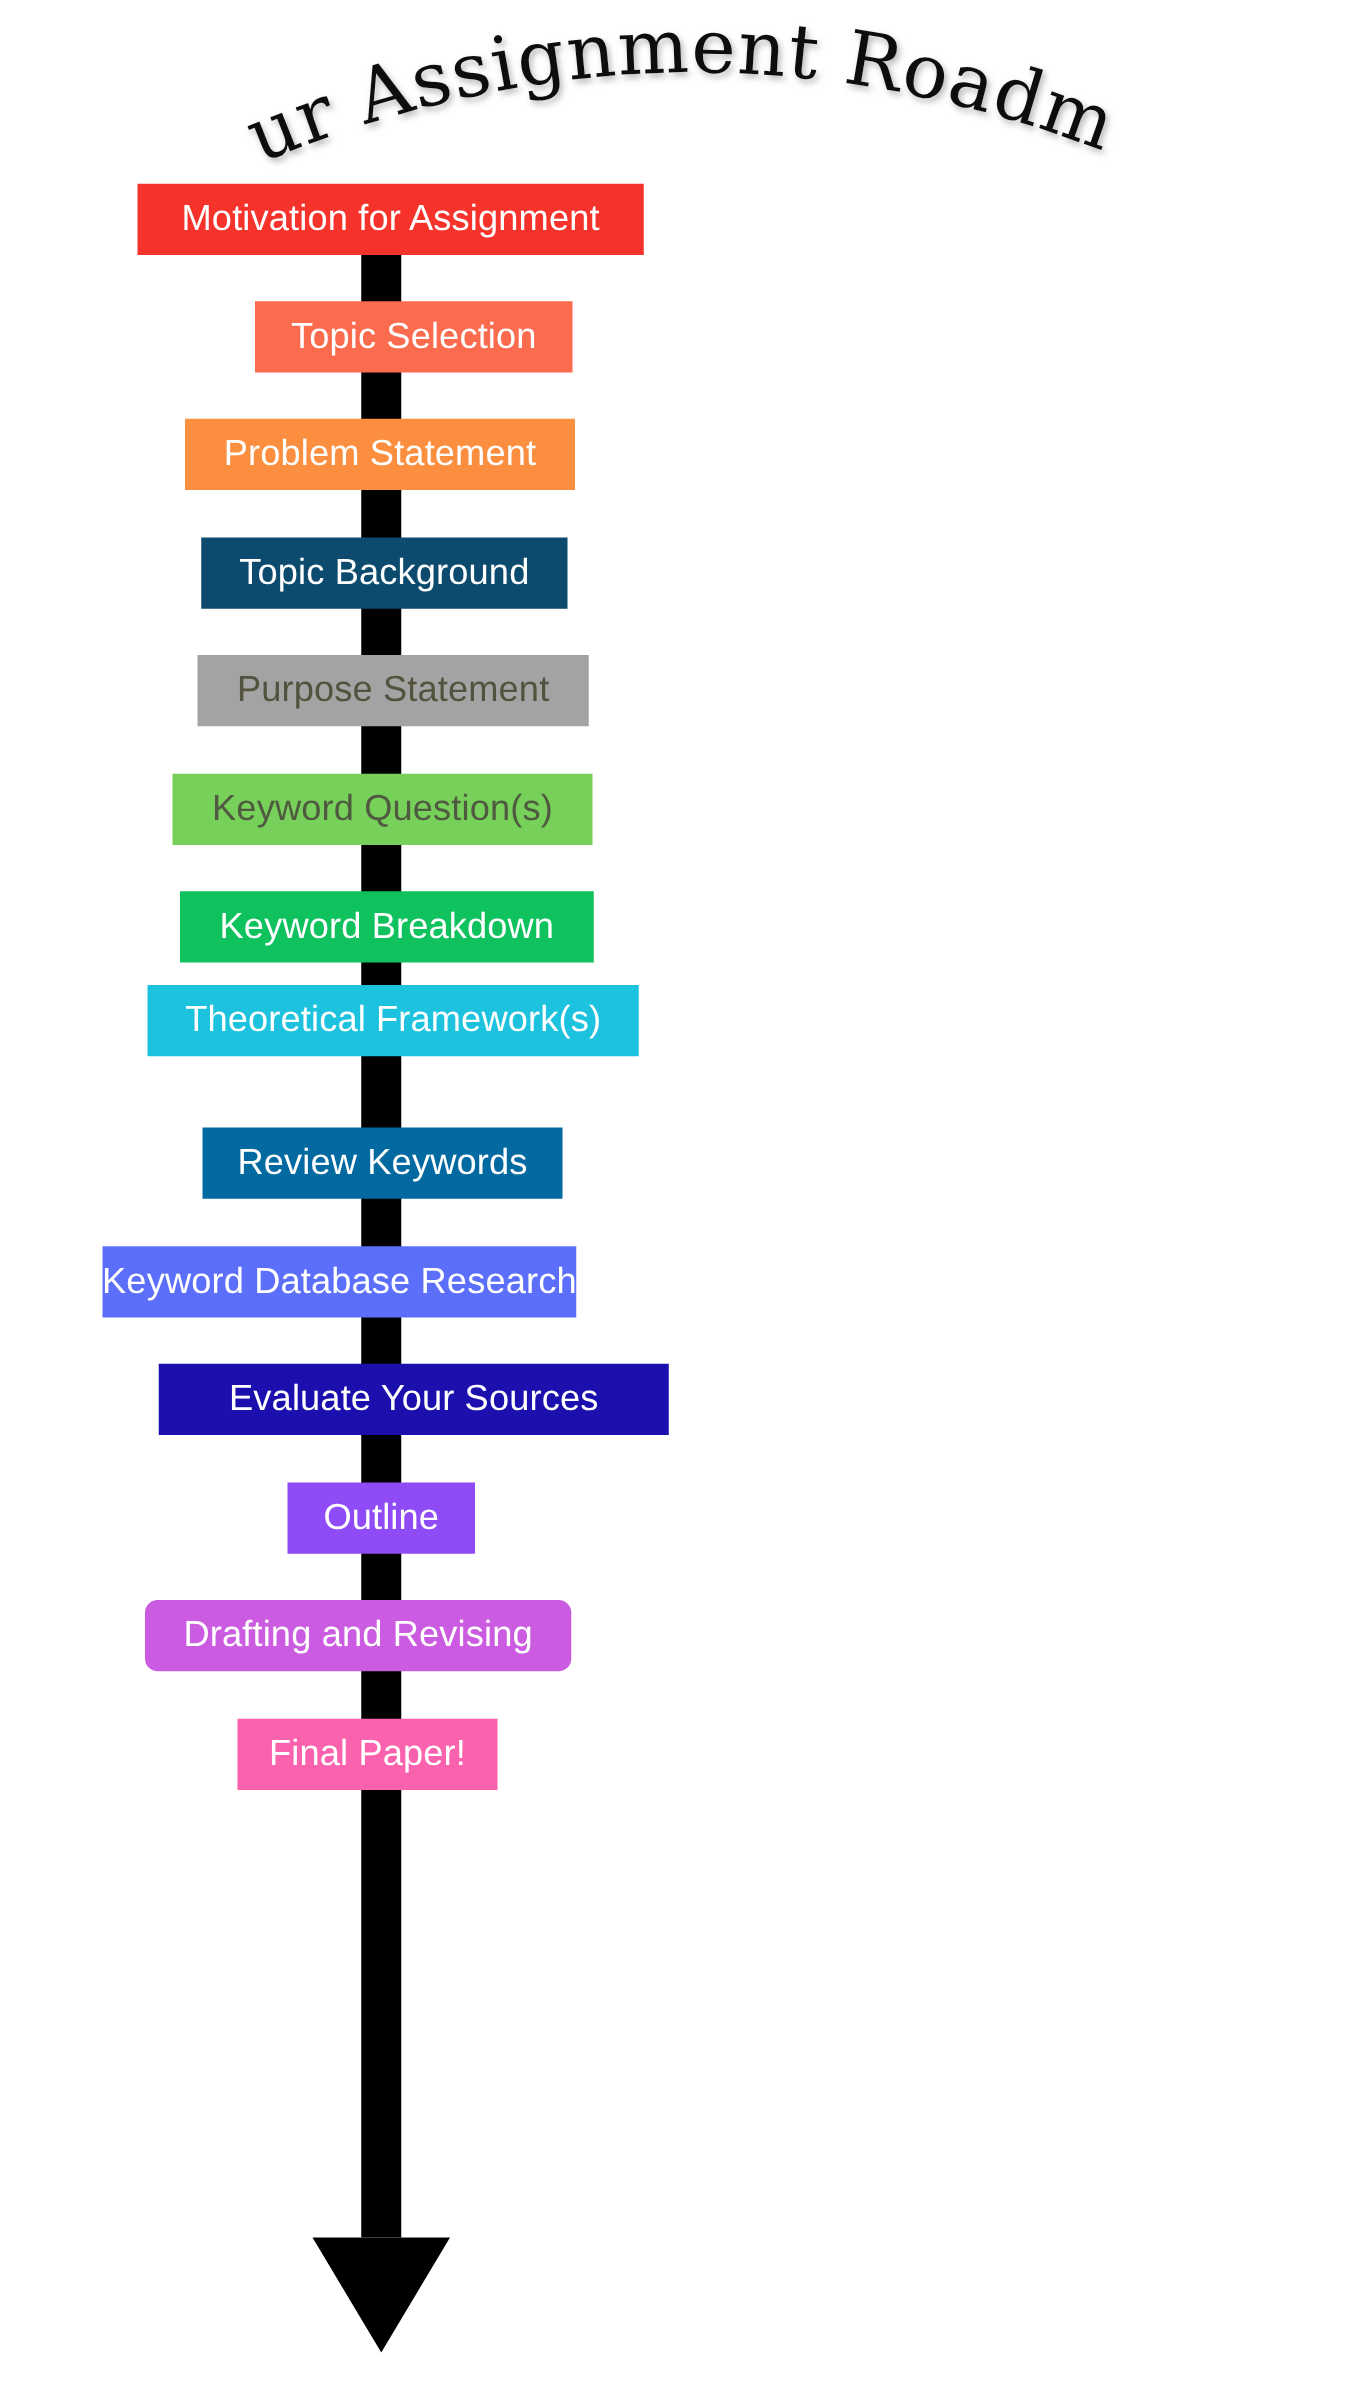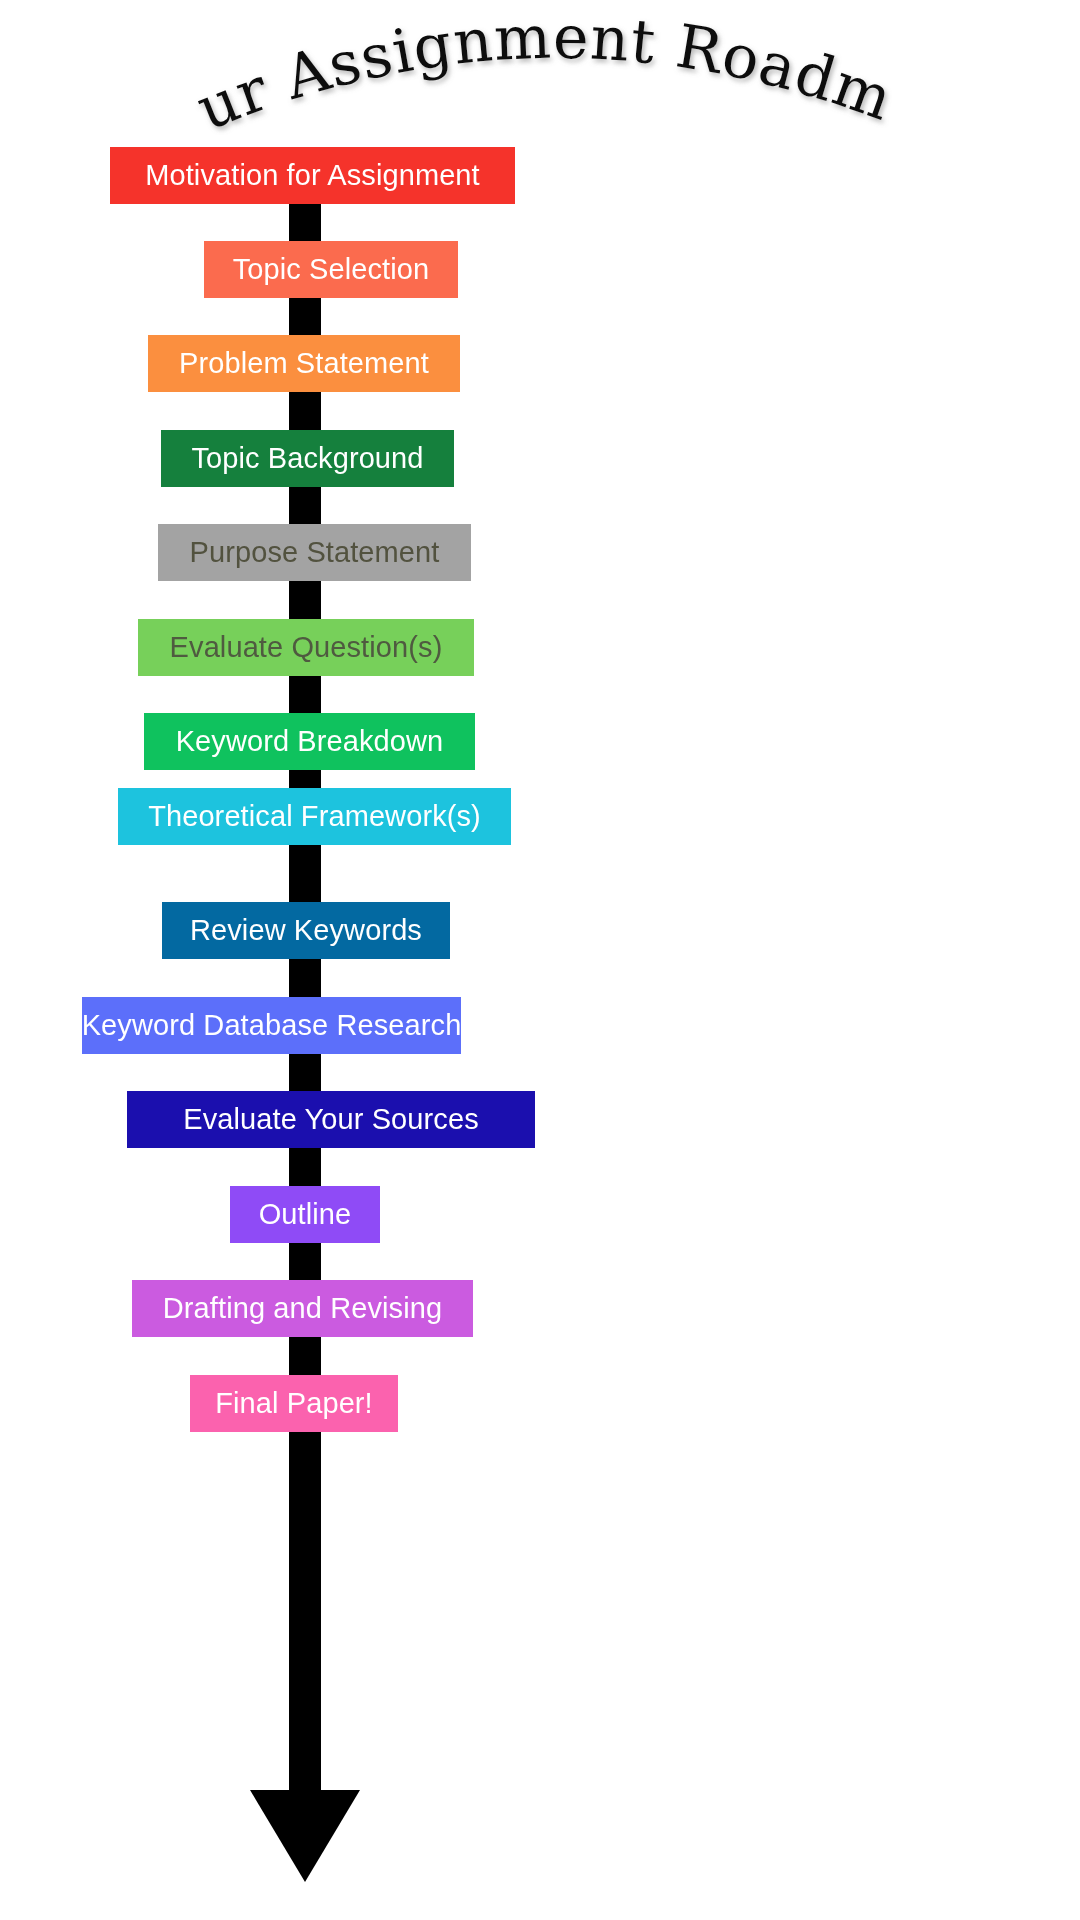--- a/index.html
+++ b/index.html
@@ -97,48 +97,48 @@
   <div id="steps-layer">
       <div class="step" style="left: 110px; width: 405px; top: 146.5px; background: rgb(245, 51, 43); color: rgb(255, 255, 255);">
         <span class="step-label">Motivation for Assignment</span>
       </div>
       <div class="step" style="left: 204px; width: 254px; top: 240.5px; background: rgb(251, 107, 78); color: rgb(255, 255, 255);">
         <span class="step-label">Topic Selection</span>
       </div>
       <div class="step" style="left: 148px; width: 312px; top: 334.5px; background: rgb(251, 143, 63); color: rgb(255, 255, 255);">
         <span class="step-label">Problem Statement</span>
       </div>
-      <div class="step" style="left: 161px; width: 293px; top: 429.5px; background: #15803d; color: rgb(255, 255, 255);">
+      <div class="step" style="left: 161px; width: 293px; top: 429.5px; background: #0c4a6e; color: rgb(255, 255, 255);">
         <span class="step-label">Topic Background</span>
       </div>
       <div class="step" style="left: 158px; width: 313px; top: 523.5px; background: #a3a3a3; color: rgb(82, 82, 63); align-items: center;">
         <span class="step-label">Purpose Statement</span>
       </div>
       <div class="step" style="left: 138px; width: 336px; top: 618.5px; background: rgb(119, 208, 90); color: rgb(79, 90, 64);">
-        <span class="step-label">Evaluate Question(s)</span>
+        <span class="step-label">Keyword Question(s)</span>
       </div>
       <div class="step" style="left: 144px; width: 331px; top: 712.5px; background: rgb(15, 194, 94); color: rgb(255, 255, 255);">
         <span class="step-label">Keyword Breakdown</span>
       </div>
       <div class="step" style="left: 118px; width: 393px; top: 788px; background: rgb(29, 195, 222); color: rgb(255, 255, 255);">
         <span class="step-label">Theoretical Framework(s)</span>
       </div>
       <div class="step" style="left: 162px; width: 288px; top: 901.5px; background: #0369a1; color: rgb(255, 255, 255);">
         <span class="step-label">Review Keywords</span>
       </div>
       <div class="step" style="left: 82px; width: 379px; top: 996.5px; background: rgb(92, 111, 250); color: rgb(255, 255, 255);">
         <span class="step-label">Keyword Database Research</span>
       </div>
       <div class="step" style="left: 127px; width: 408px; top: 1090.5px; background: rgb(27, 15, 174); color: rgb(255, 255, 255);">
         <span class="step-label">Evaluate Your Sources</span>
       </div>
       <div class="step" style="left: 230px; width: 150px; top: 1185.5px; background: rgb(143, 75, 246); color: rgb(255, 255, 255);">
         <span class="step-label">Outline</span>
       </div>
-      <div class="step" style="left: 132px; width: 341px; top: 1279.5px; background: rgb(203, 91, 224); color: rgb(255, 255, 255);">
+      <div class="step" style="left: 116px; width: 341px; top: 1279.5px; background: rgb(203, 91, 224); color: rgb(255, 255, 255); border-radius: 10px;">
         <span class="step-label">Drafting and Revising</span>
       </div>
       <div class="step" style="left: 190px; width: 208px; top: 1374.5px; background: rgb(251, 98, 174); color: rgb(255, 255, 255);">
         <span class="step-label">Final Paper!</span>
       </div>
     </div>
 
 </div>
 
 </body></html>

